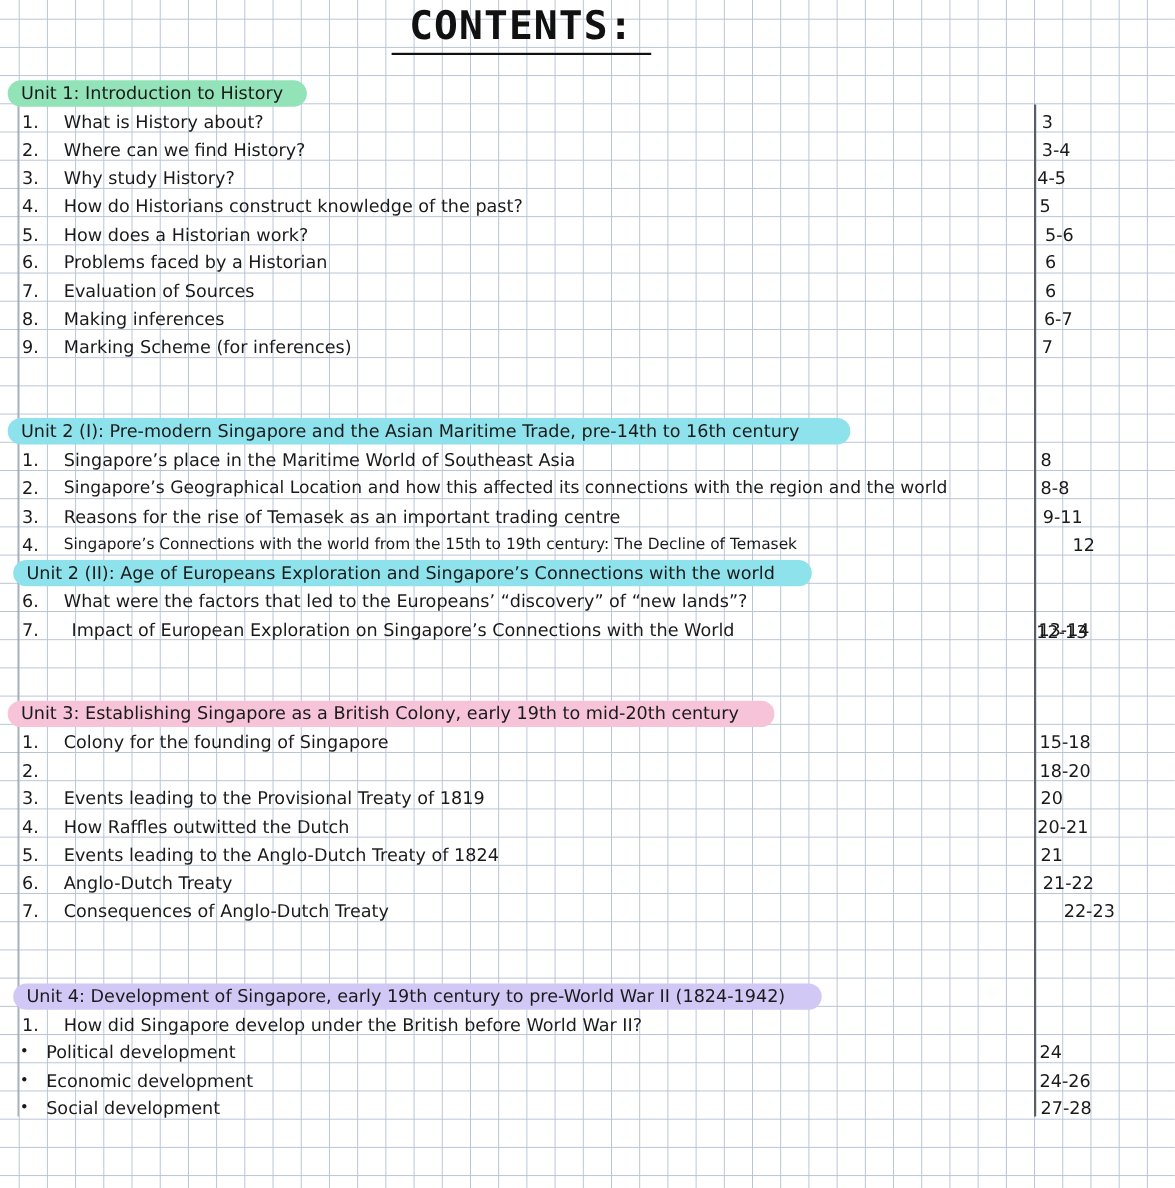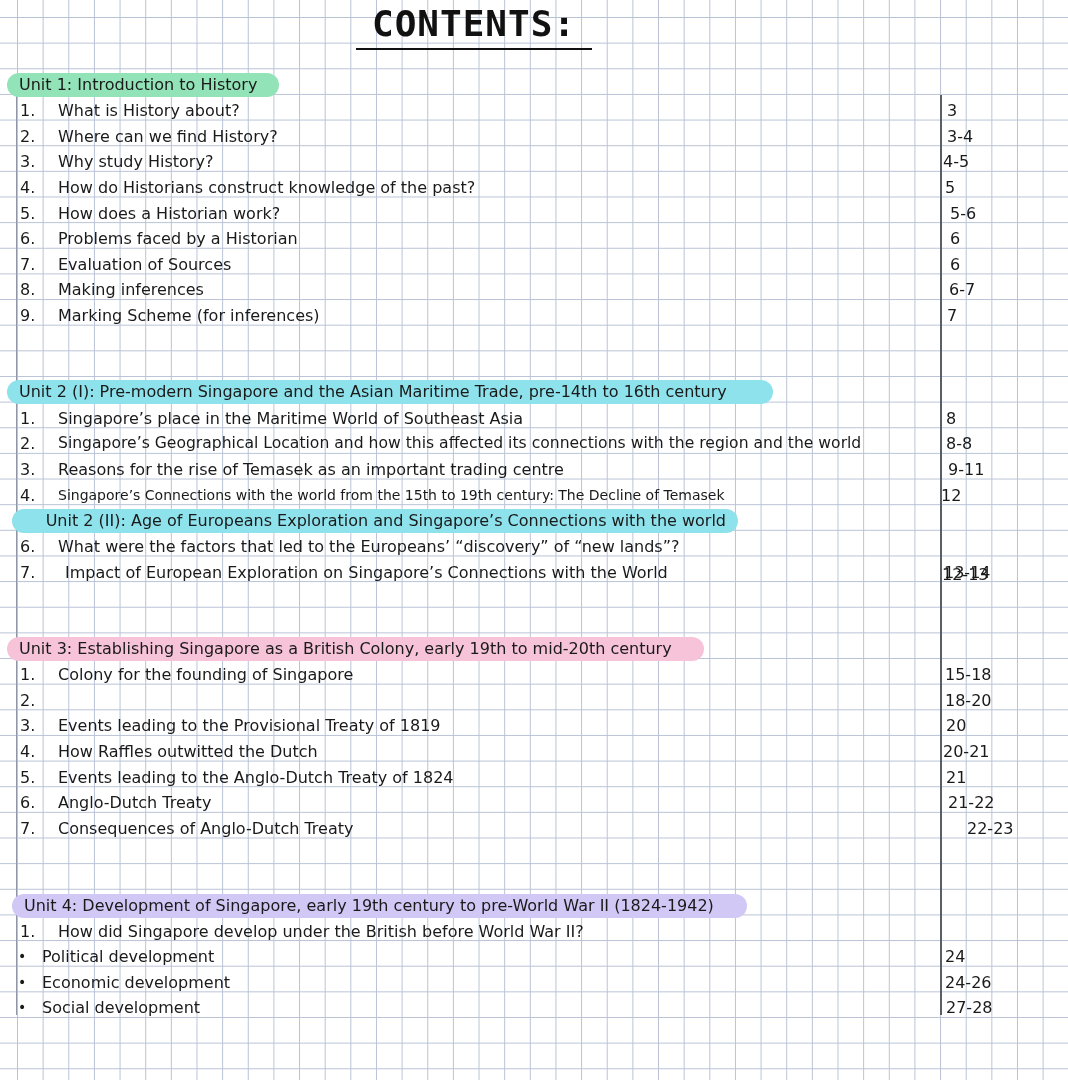--- a/index.html
+++ b/index.html
@@ -114,24 +114,24 @@
     <span class="page" style="left:946px;">8-8</span>
   </div>
 <div class="row" style="top:457px;">
     <span class="num">3.</span>
     <span class="text">Reasons for the rise of Temasek as an important trading centre</span>
     <span class="page" style="left:948px;">9-11</span>
   </div>
 <div class="row" style="top:483px;">
     <span class="num">4.</span>
     <span class="text" style="font-size:14px;">Singapore’s Connections with the world from the 15th to 19th century: The Decline of Temasek</span>
-    <span class="page" style="left:941px;">12</span>
-  </div>
-
-<div class="unit" style="left:12px; top:509px; width:726px; background:#8ee2ec;text-align:right;">Unit 2 (II): Age of Europeans Exploration and Singapore’s Connections with the world</div>
+    <span class="page" style="left:941px;padding-left:34px;">12</span>
+  </div>
+
+<div class="unit" style="left:12px; top:509px; width:726px; background:#8ee2ec;">Unit 2 (II): Age of Europeans Exploration and Singapore’s Connections with the world</div>
 
 <div class="row" style="top:534px;">
     <span class="num">6.</span>
     <span class="text">What were the factors that led to the Europeans’ “discovery” of “new lands”?</span>
     <span class="page" style="left:942px;margin-top:28px;">12-13</span>
   </div>
 <div class="row" style="top:560px;">
     <span class="num">7.</span>
     <span class="text indent">Impact of European Exploration on Singapore’s Connections with the World</span>
     <span class="page" style="left:944px;">13-14</span>

